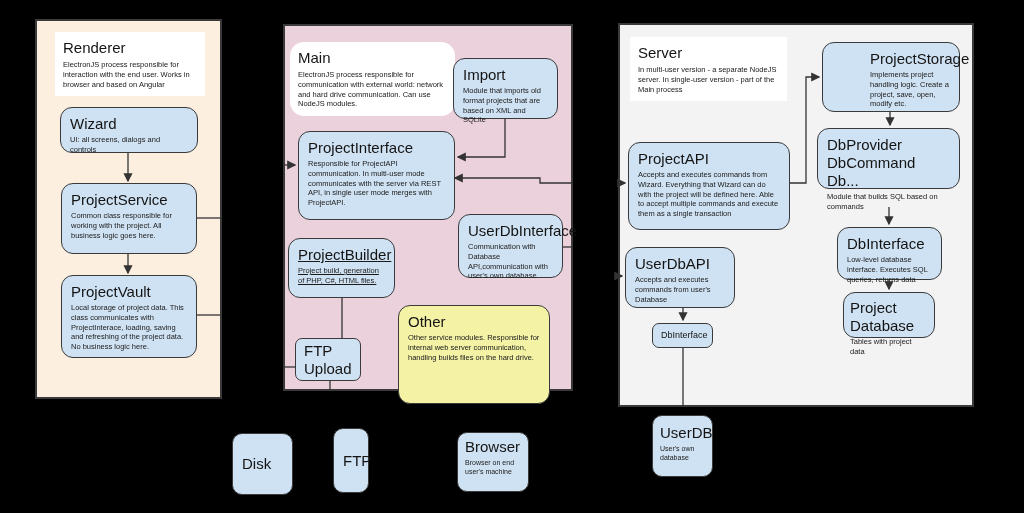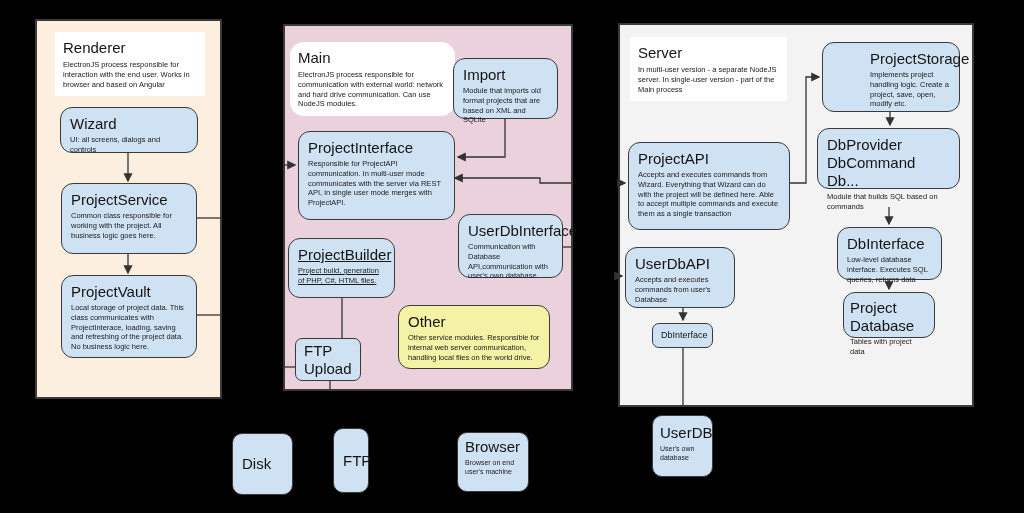--- a/index.html
+++ b/index.html
@@ -108,23 +108,23 @@
     <div class="node-title">ProjectBuilder</div>
     <div class="node-desc">Project build, generation of PHP, C#, HTML files.</div>
   </div>
   <div class="node small" style="left:295px; top:338px; width:66px; height:43px;">
     <div class="node-title">FTP Upload</div>
   </div>
   <div class="node" style="left:458px; top:214px; width:105px; height:64px;">
     <div class="node-title">UserDbInterface</div>
     <div class="node-desc">Communication with Database API,communication with user's own database.</div>
   </div>
-  <div class="node yellow" style="left:398px; top:305px; width:152px; height:64px;">
+  <div class="node yellow" style="left:398px; top:305px; width:152px; height:99px;">
     <div class="node-title">Other</div>
-    <div class="node-desc">Other service modules. Responsible for internal web server communication, handling local files on the world drive.</div>
+    <div class="node-desc">Other service modules. Responsible for internal web server communication, handling builds files on the hard drive.</div>
   </div>
 
   <div class="node" style="left:628px; top:142px; width:162px; height:88px;">
     <div class="node-title">ProjectAPI</div>
     <div class="node-desc">Accepts and executes commands from Wizard. Everything that Wizard can do with the project will be defined here. Able to accept multiple commands and execute them as a single transaction</div>
   </div>
   <div class="node" style="left:625px; top:247px; width:110px; height:61px;">
     <div class="node-title">UserDbAPI</div>
     <div class="node-desc">Accepts and executes commands from user's Database</div>
   </div>

